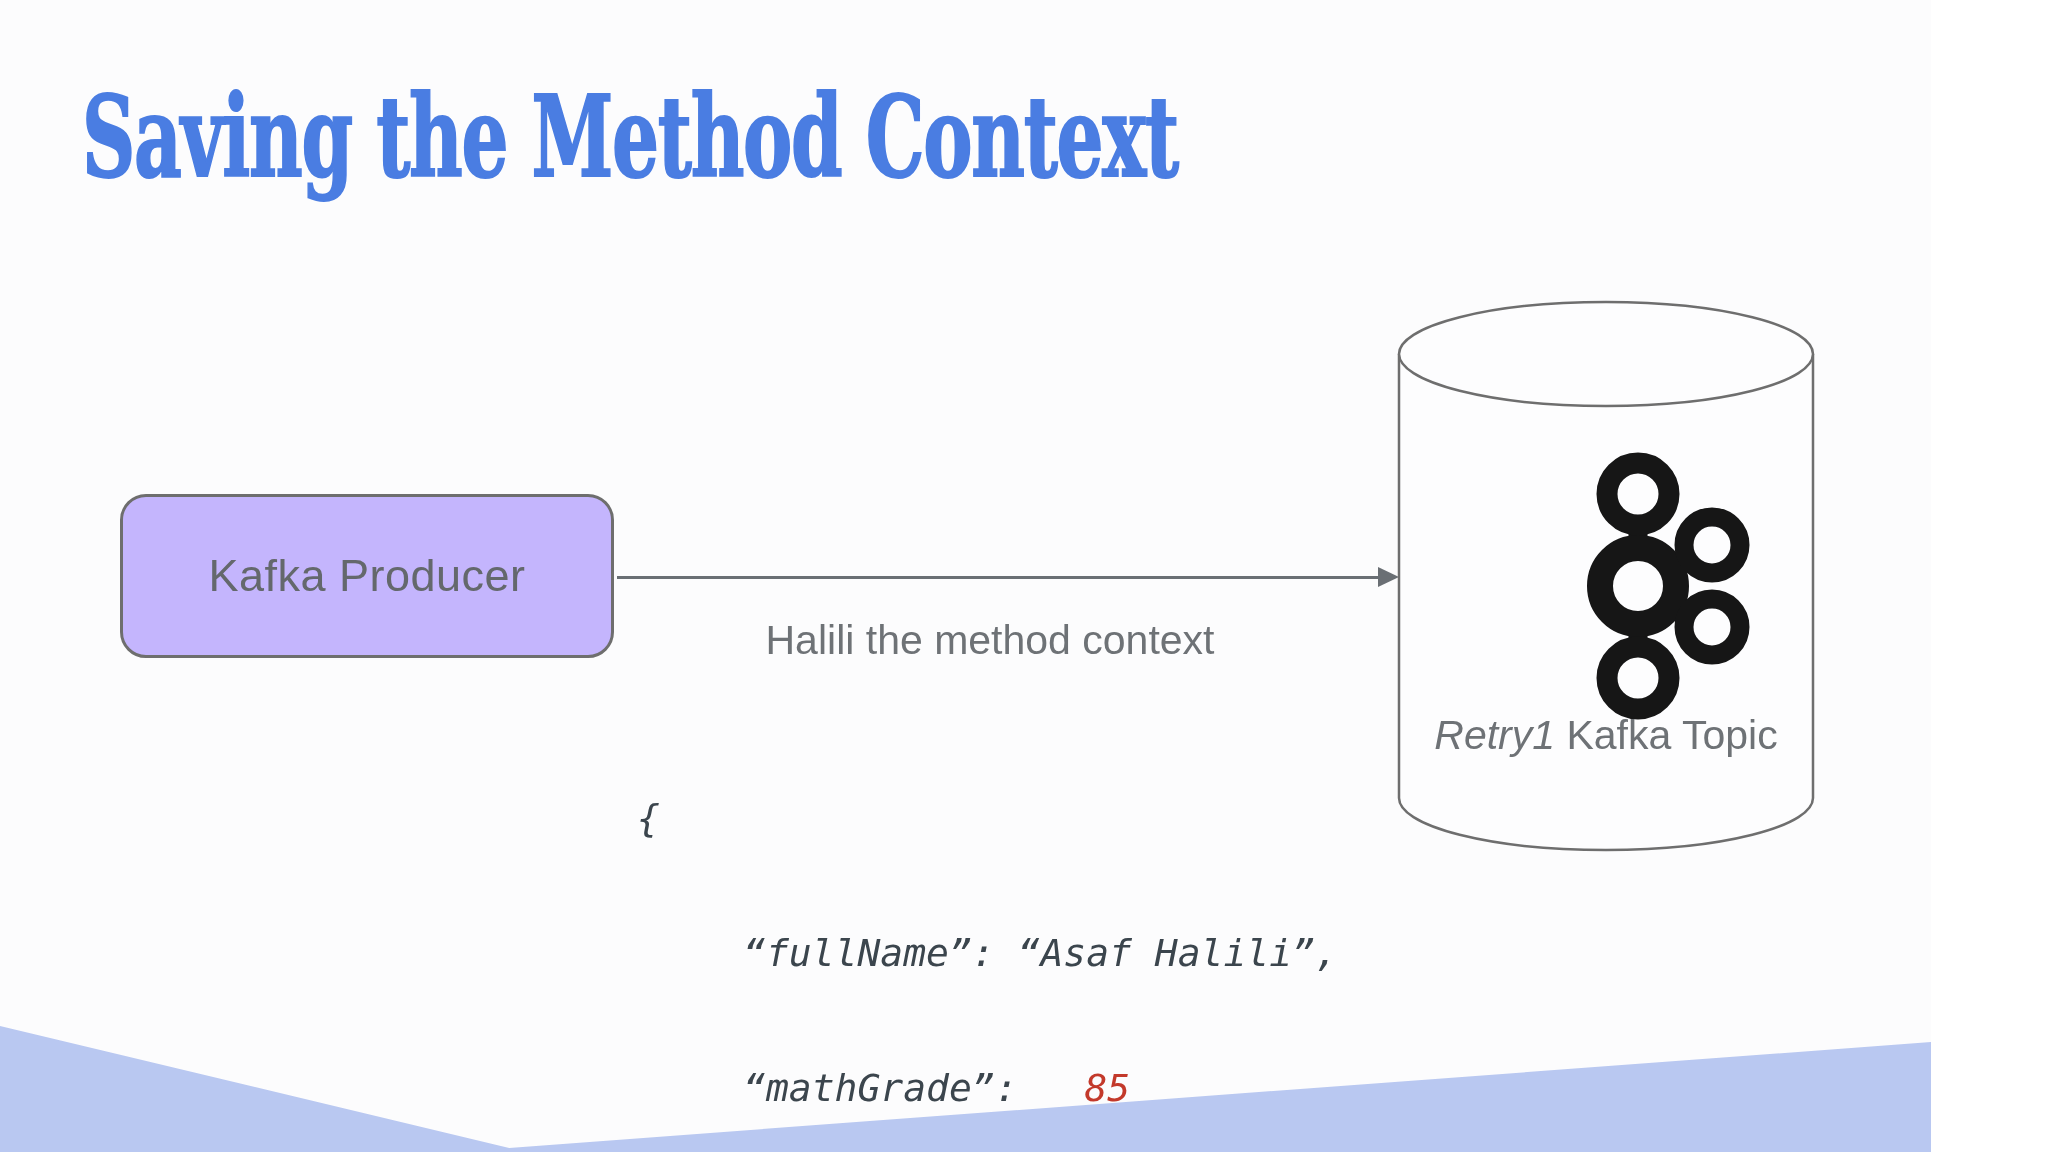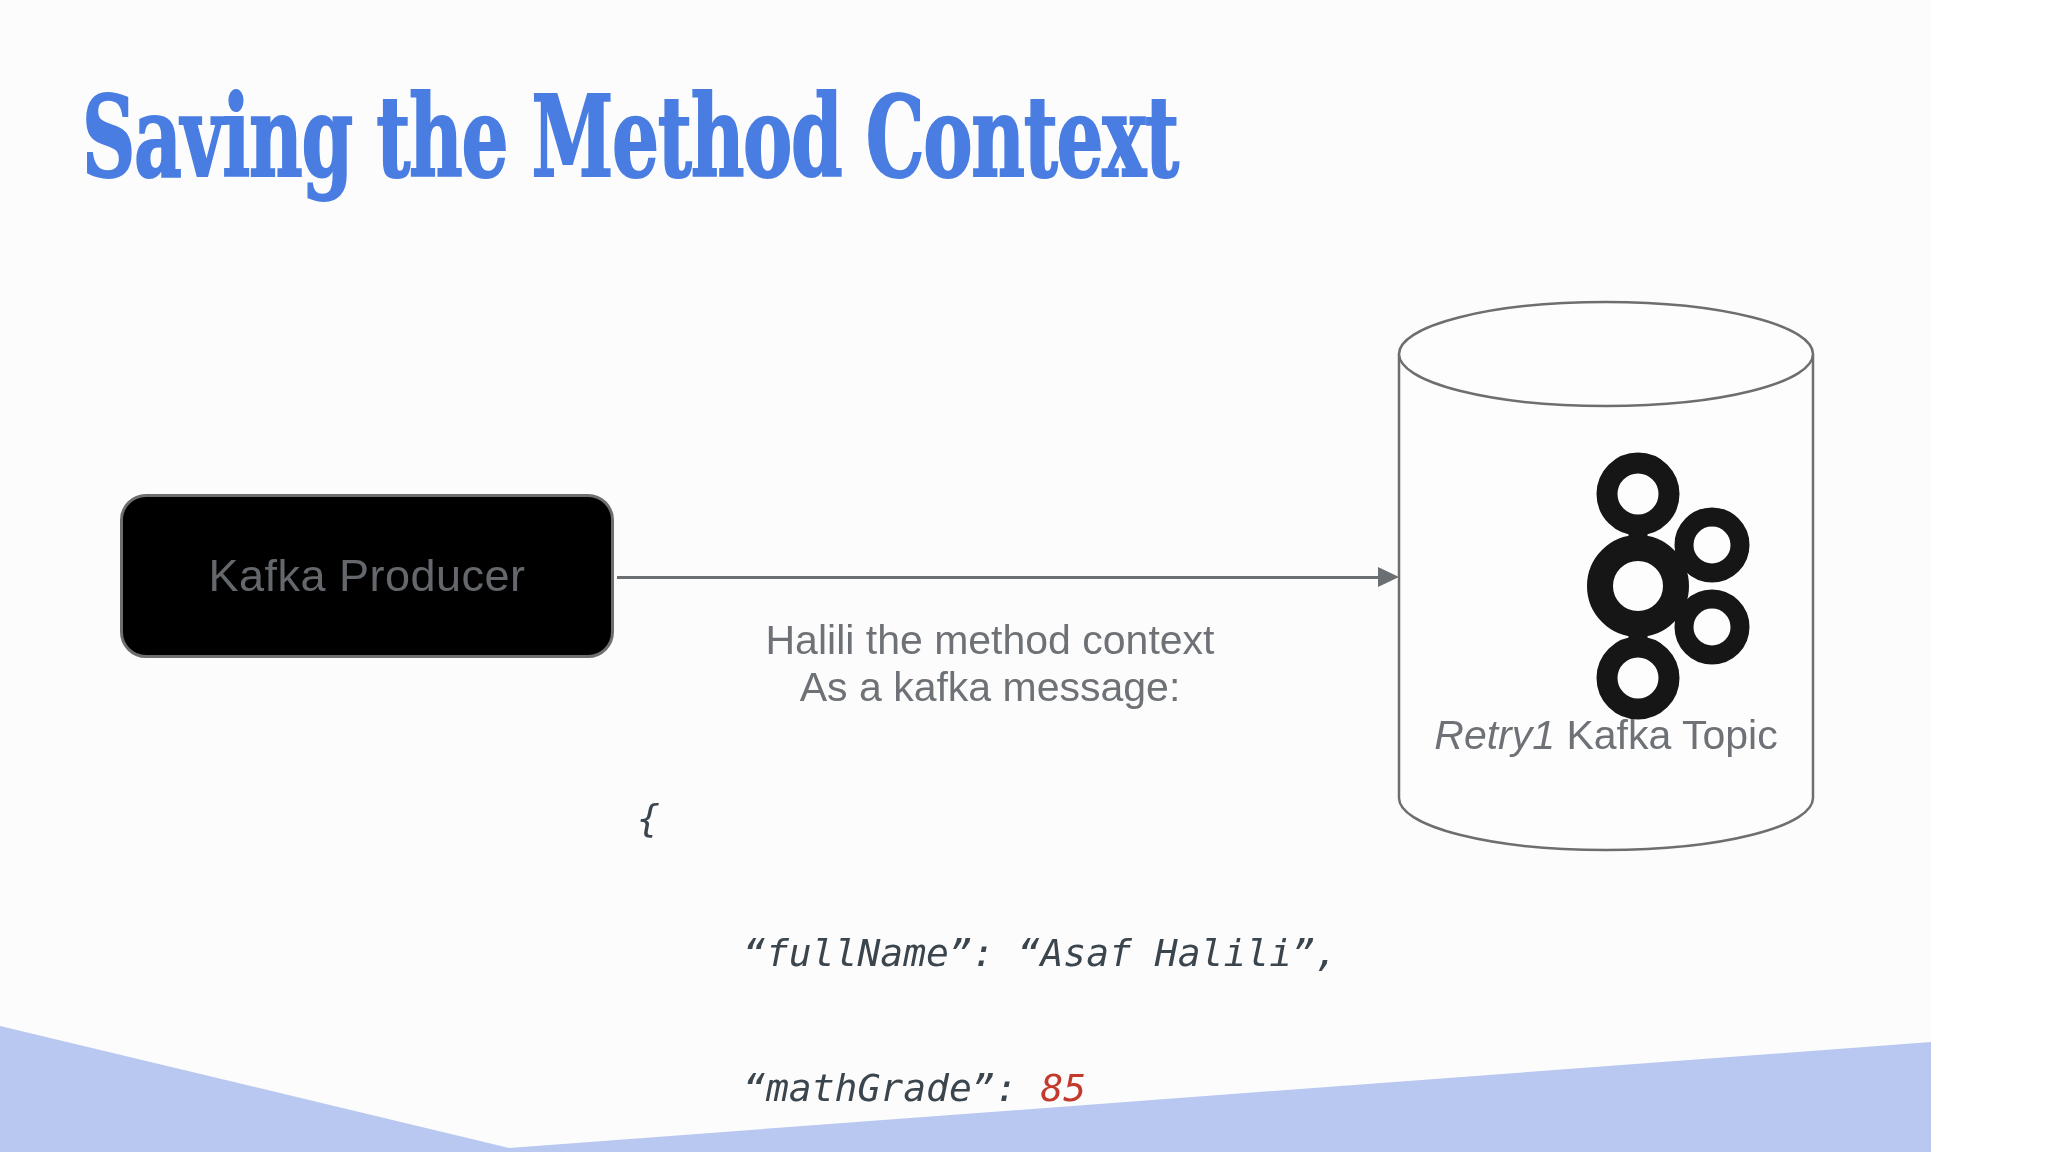--- a/index.html
+++ b/index.html
@@ -22,21 +22,21 @@
     transform:scaleX(0.66);
     transform-origin:left top;
     white-space:nowrap;
     -webkit-text-stroke:2px #4a7de2;
     margin:0;
   }
   
   .producer-box{
     position:absolute;left:120px;top:494px;width:494px;height:164px;
     border:3px solid #6e6e6e;border-radius:26px;
-    background:#000000;
+    background:#c4b5fd;
     display:flex;align-items:center;justify-content:center;
     box-sizing:border-box;
   }
   .producer-box .label{
     font-size:45px;color:#64686c;letter-spacing:0.5px;
   }
   
   .arrow-line{
     position:absolute;left:617px;top:576px;width:766px;height:3px;
     background:#6a6f74;
@@ -57,21 +57,21 @@
   
   .code{
     position:absolute;left:637px;top:706px;
     font-family:"DejaVu Sans Mono", monospace;
     font-style:italic;
     font-size:38px;line-height:45px;
     color:#3b454d;
     white-space:pre;
   }
   .code .indent{padding-left:106px;}
-  .code .num{color:#c3392b;}
+  .code .num{color:#c3392b;margin-left:44px;}
   
   .cylinder-svg{position:absolute;left:1396px;top:300px;}
   .kafka-logo-svg{position:absolute;left:1566px;top:450px;}
   .topic-label{
     position:absolute;left:1396px;top:712px;width:420px;
     text-align:center;
     font-size:41px;color:#6e7276;
     white-space:nowrap;
   }
   .topic-label .it{font-style:italic;}
@@ -92,21 +92,20 @@
 
   <div class="producer-box">
     <span class="label">Kafka Producer</span>
   </div>
 
   <div class="arrow-line"></div>
   <div class="arrow-head"></div>
 
   <div class="caption">
     <div>Halili the method context</div>
-    <div>As a kafka message:</div>
   </div>
 
   <div class="code">
     <div class="code-line">{</div>
     <div class="code-line indent">“fullName”: “Asaf Halili”,</div>
     <div class="code-line indent"><span>“mathGrade”: </span><span class="num">85</span></div>
     
   </div>
 
   <svg class="cylinder-svg" width="420" height="552" viewBox="0 0 420 552">

